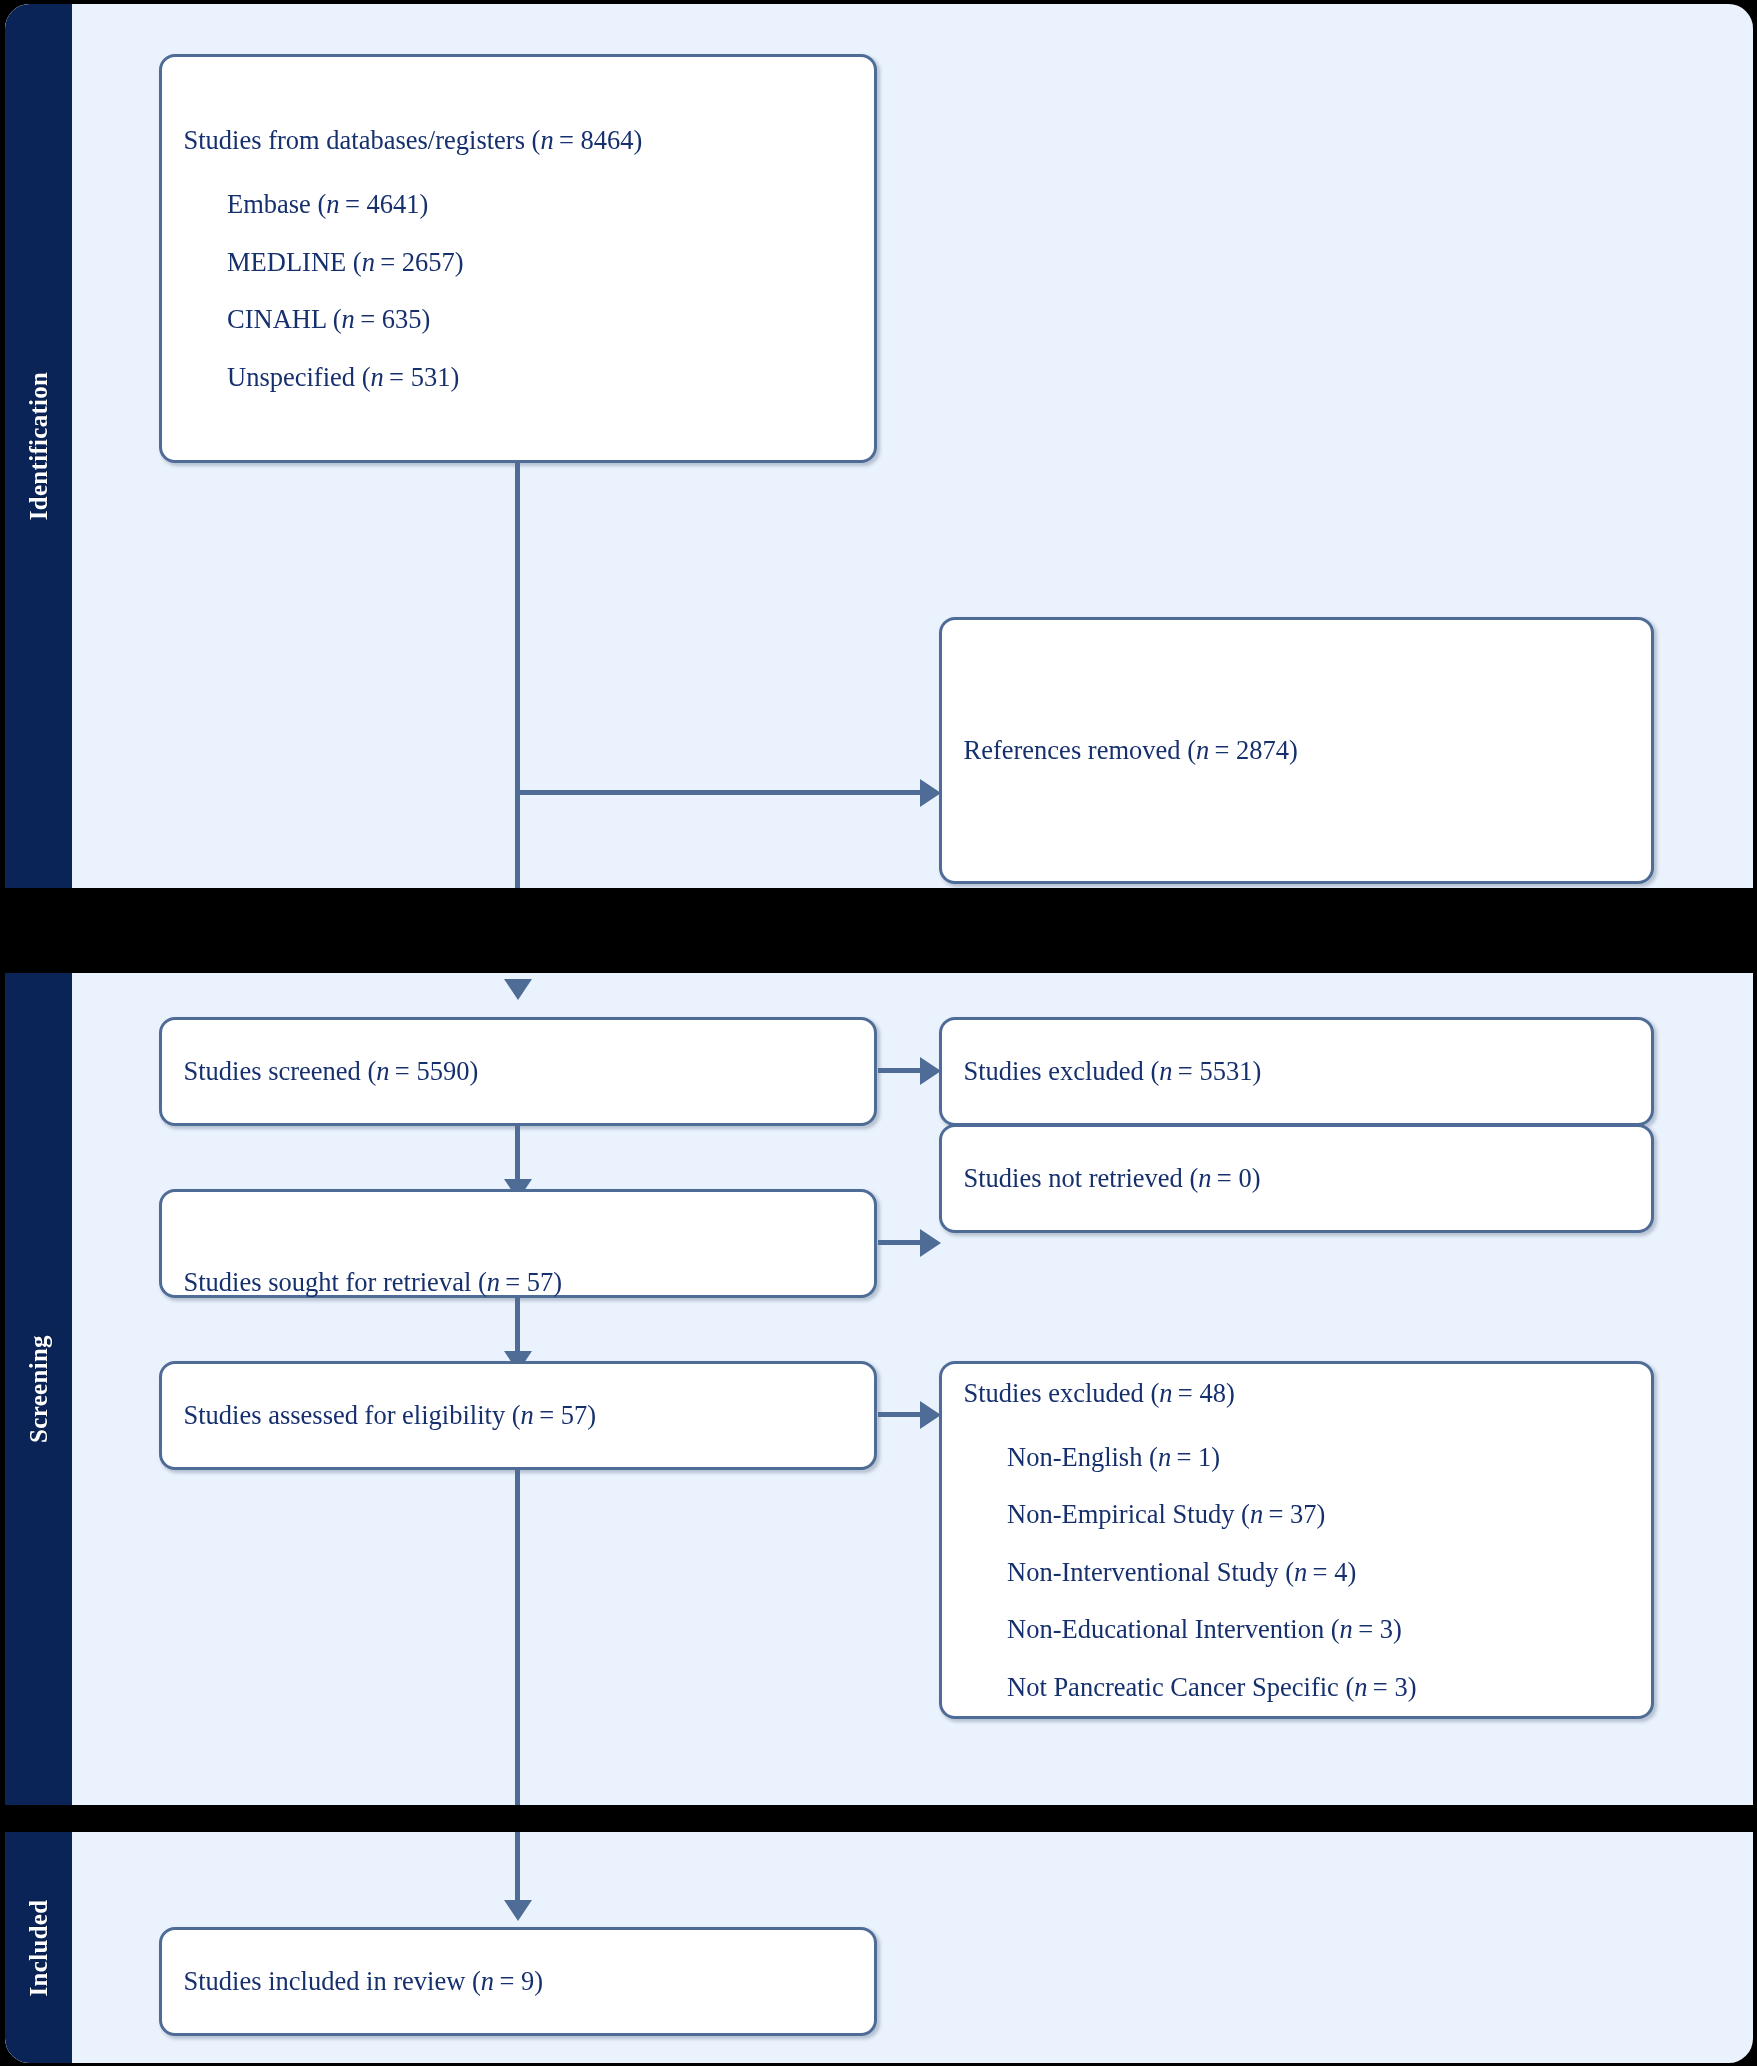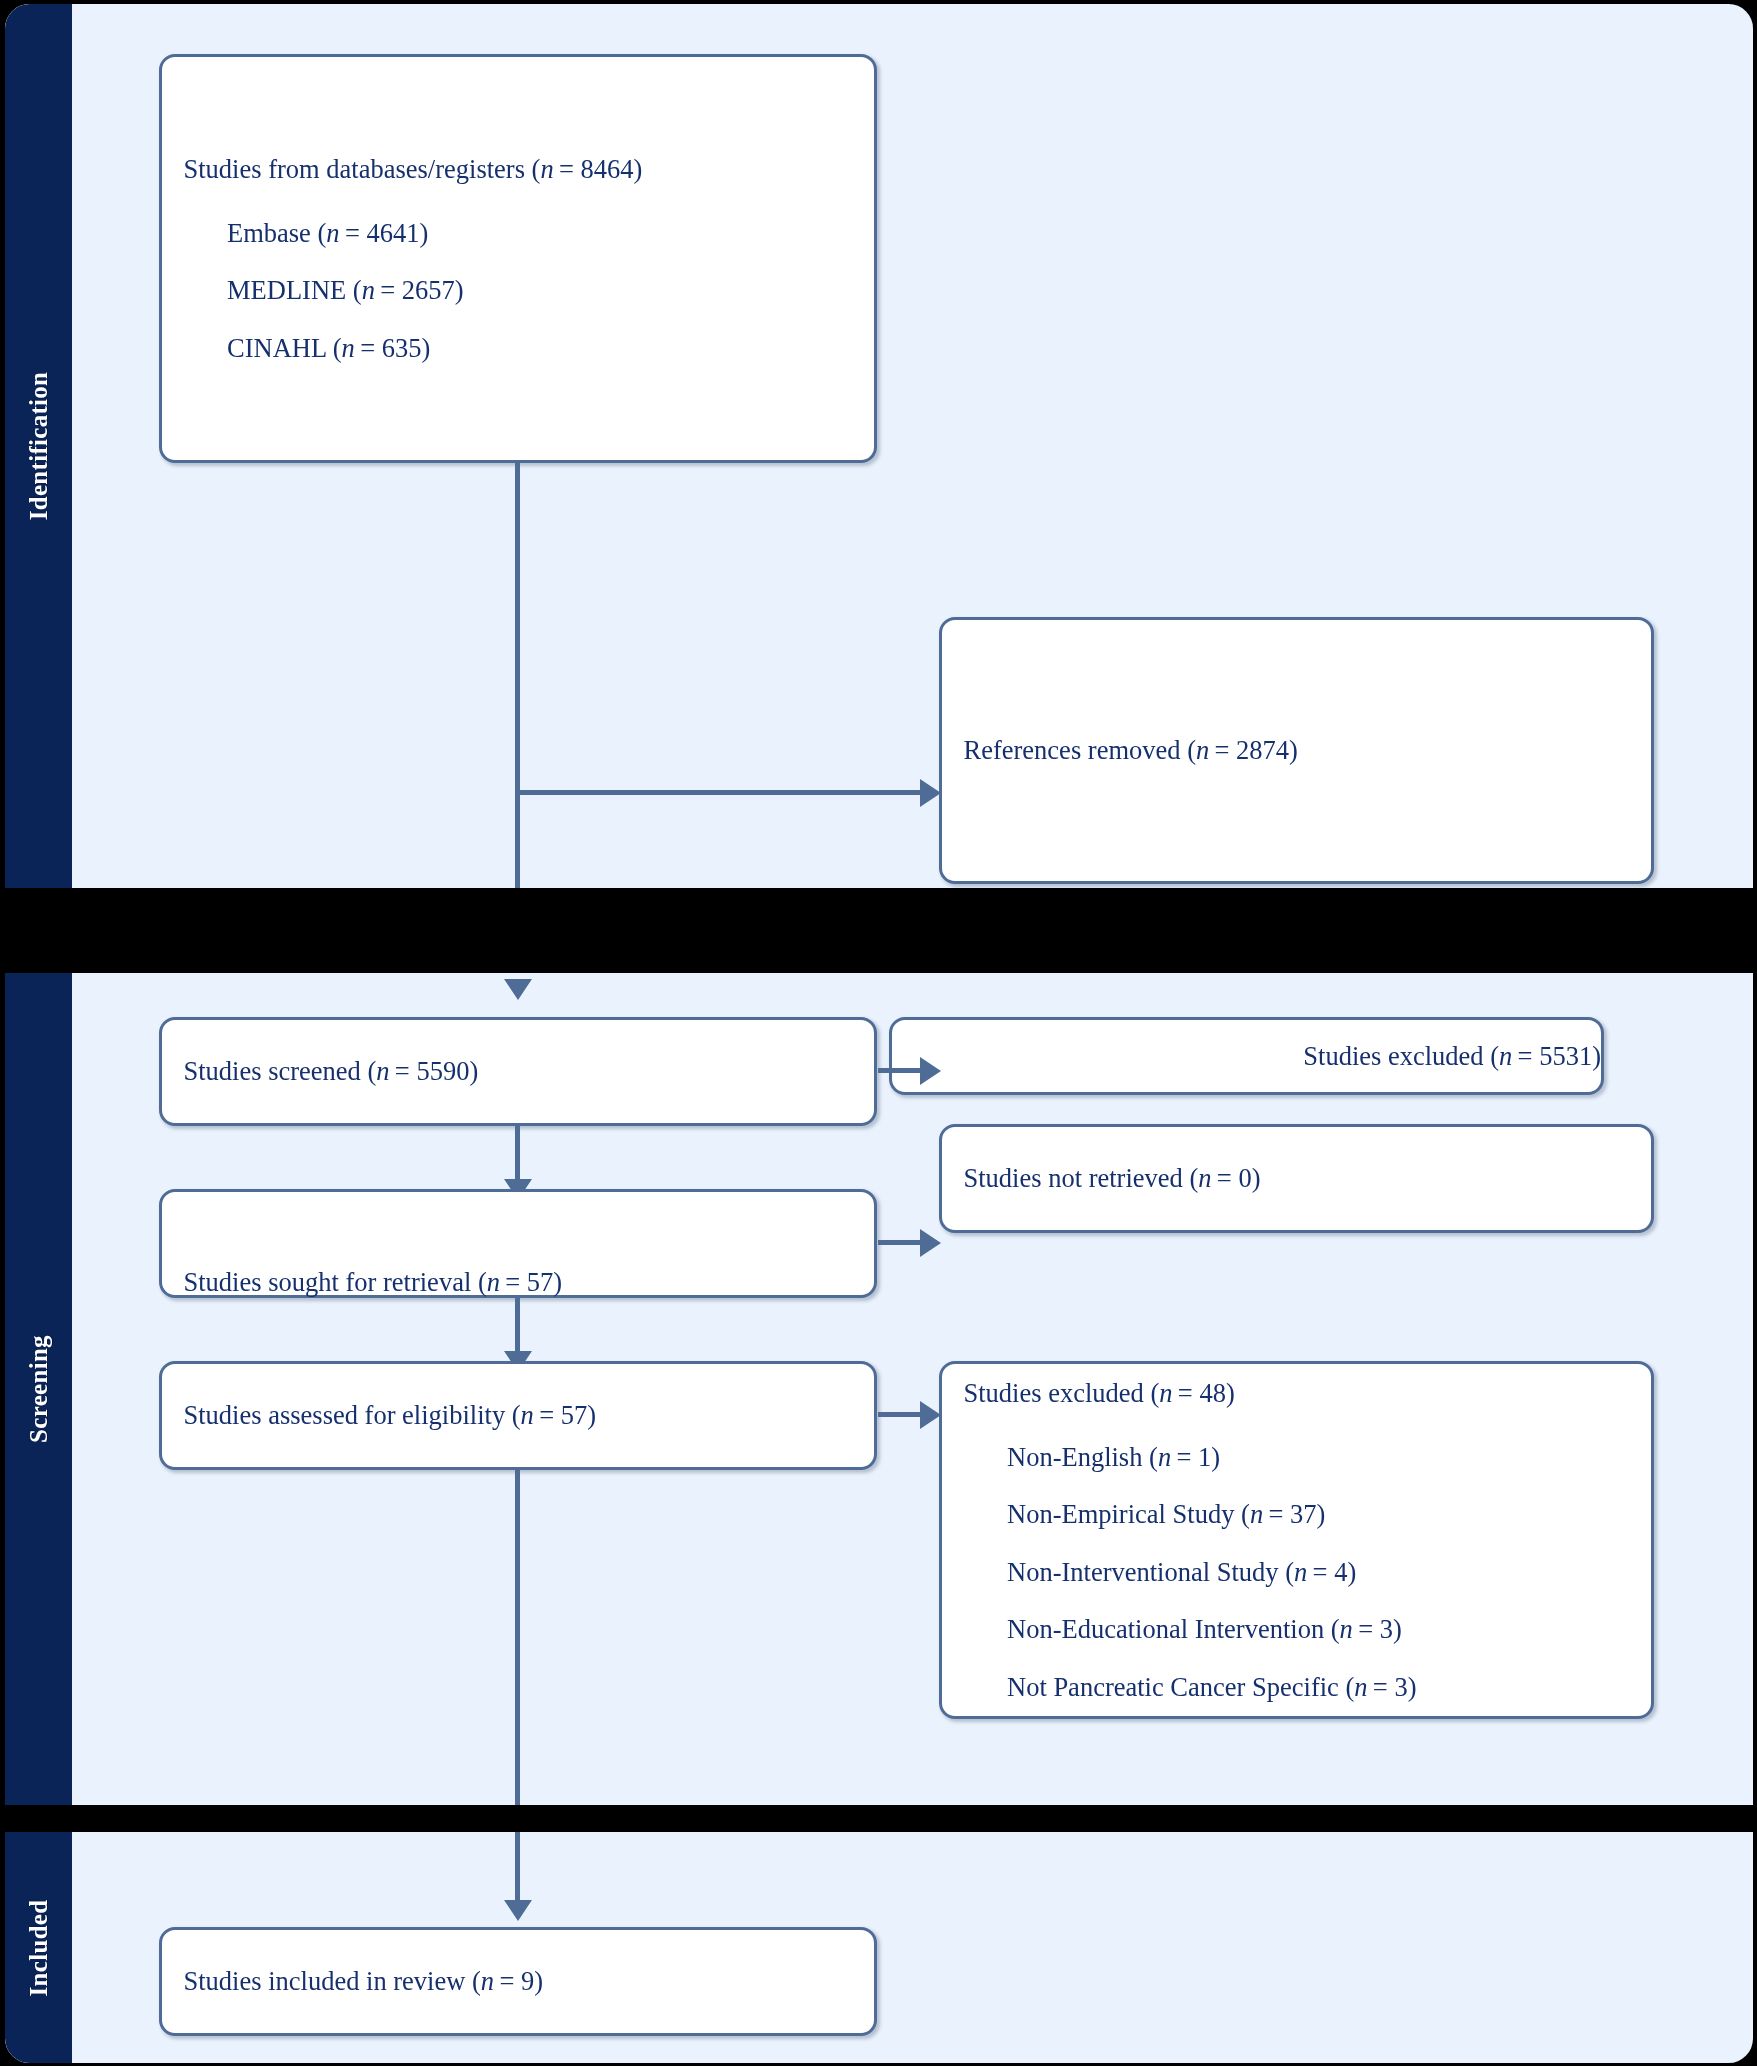--- a/index.html
+++ b/index.html
@@ -119,20 +119,23 @@
     </div>
     <div class="line sub">
       <span>Embase (<i>n</i> = 4641)</span>
     </div>
     <div class="line sub">
       <span>MEDLINE (<i>n</i> = 2657)</span>
     </div>
     <div class="line sub">
       <span>CINAHL (<i>n</i> = 635)</span>
     </div>
+    <div class="line sub">
+      <span>Unspecified (<i>n</i> = 531)</span>
+    </div>
   </div>
 
   <div class="fbox single" style="left:939px; top:617px; width:715px; height:267px;">
     <div class="line">
       <span>References removed (<i>n</i> = 2874)</span>
     </div>
   </div>
 
   <div class="vline" style="left:515px; top:462px; height:538px;"></div>
 
@@ -148,21 +151,21 @@
   </div>
 
   <div class="arrow-down" style="left:504px; top:979px;"></div>
 
   <div class="fbox single" style="left:159px; top:1017px; width:718px; height:109px;justify-content:center;">
     <div class="line">
       <span>Studies screened (<i>n</i> = 5590)</span>
     </div>
   </div>
 
-  <div class="fbox single" style="left:889px; top:1017px; width:715px; height:78px;align-items:flex-end;">
+  <div class="fbox single" style="left:939px; top:1017px; width:715px; height:109px;">
     <div class="line">
       <span>Studies excluded (<i>n</i> = 5531)</span>
     </div>
   </div>
 
   <div class="hline" style="left:878px; top:1068px; width:45px;"></div>
   <div class="arrow-right" style="left:920px; top:1057px;"></div>
 
   <div class="vline" style="left:515px; top:1126px; height:57px;"></div>
   <div class="arrow-down" style="left:504px; top:1179px;"></div>

